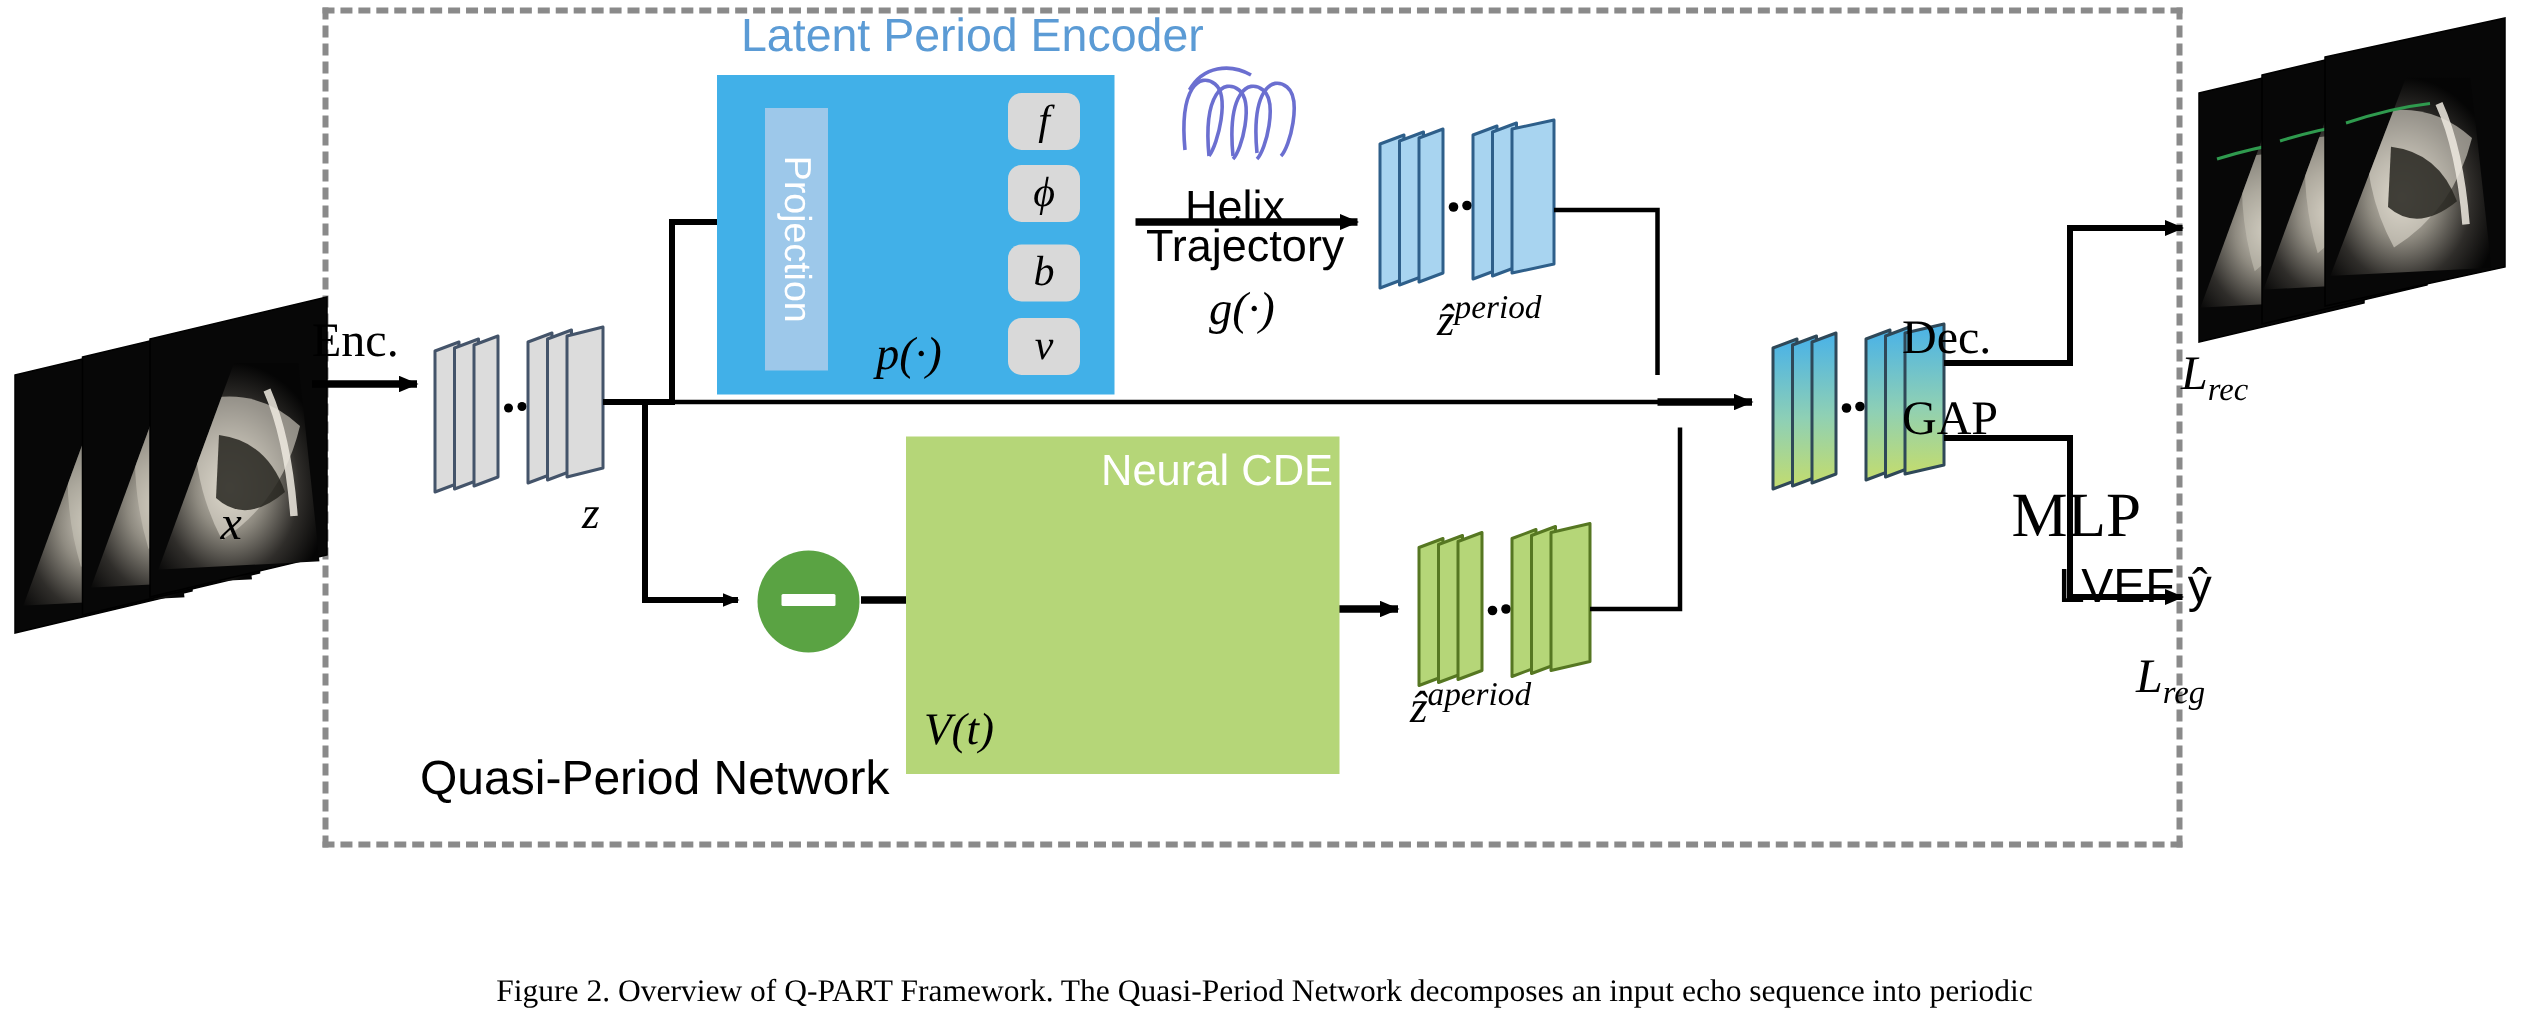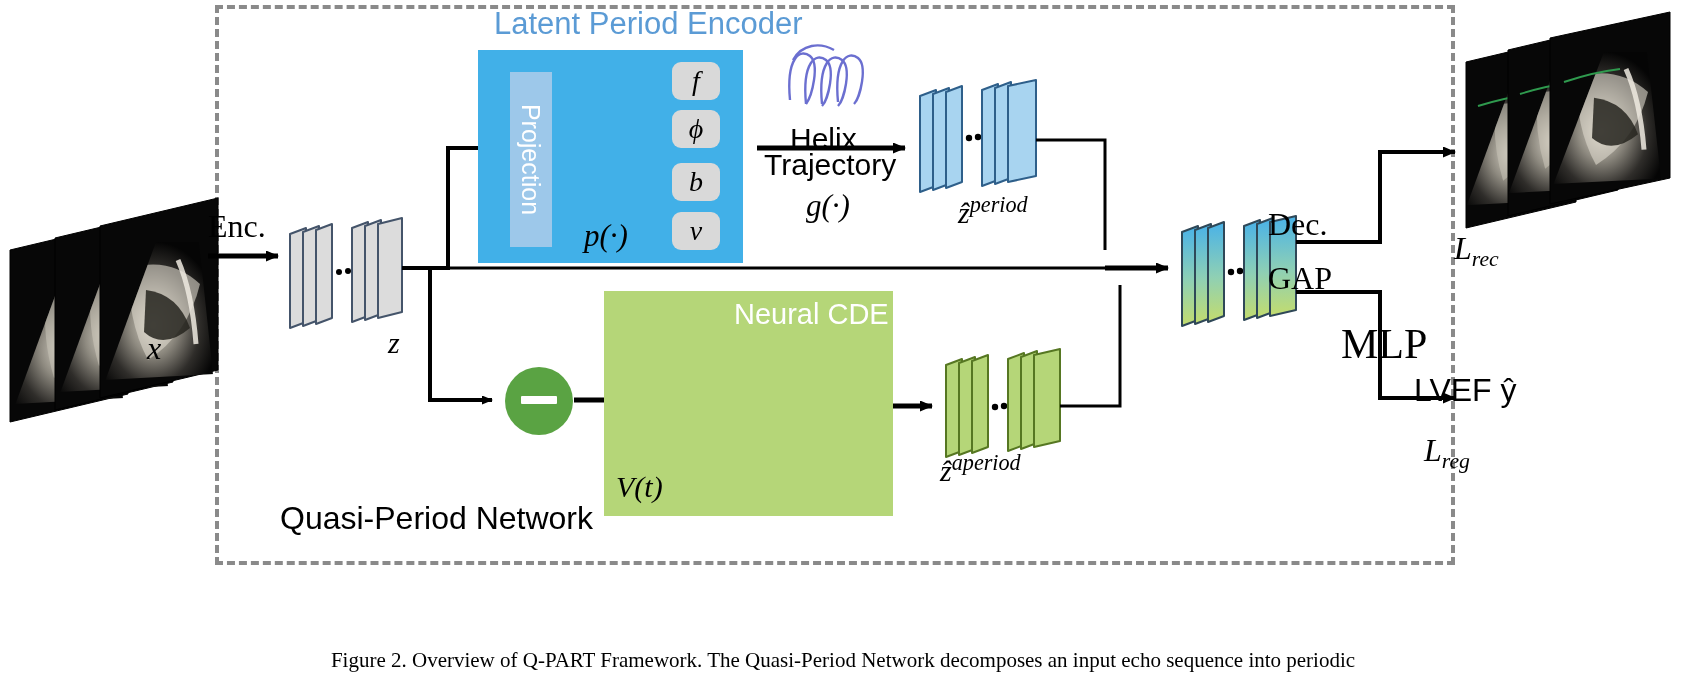--- a/index.html
+++ b/index.html
@@ -84,21 +84,21 @@
   }
 
   
   #enc-label{ left:208px; top:208px; font-size:32px;text-align:right; }
   #helix-top{ left:790px; top:108px; font-size:30px; white-space:nowrap;margin-top:14px;}
   #helix-bottom{ left:764px; top:148px; font-size:30px; white-space:nowrap;}
   #g-dot{ left:806px; top:188px; font-size:31px; white-space:nowrap;}
   #dec-label{ left:1268px; top:206px; font-size:32px;}
   #gap-label{ left:1268px; top:260px; font-size:32px;}
   #mlp-label{ left:1341px; top:296px; font-size:42px;margin-top:24px;}
-  #lvef-label{ left:1414px; top:372px; font-size:32px; white-space:nowrap;}
+  #lvef-label{ left:1372px; top:372px; font-size:32px; white-space:nowrap;}
   #lreg-label{ left:1424px; top:432px; font-size:32px;text-align:right;}
   #lrec-label{ left:1454px; top:230px; font-size:32px;}
   #x-label{ left:147px; top:330px; font-size:32px;}
   #z-label{ left:388px; top:326px; font-size:30px;}
   #zperiod-label{ left:958px; top:192px; font-size:30px; white-space:nowrap;font-family:Liberation Serif, serif;}
   #zaperiod-label{ left:940px; top:450px; font-size:30px; white-space:nowrap;}
 
   .sup{font-size:0.74em; vertical-align:super;}
   .sub{font-size:0.68em; vertical-align:sub;}
 

